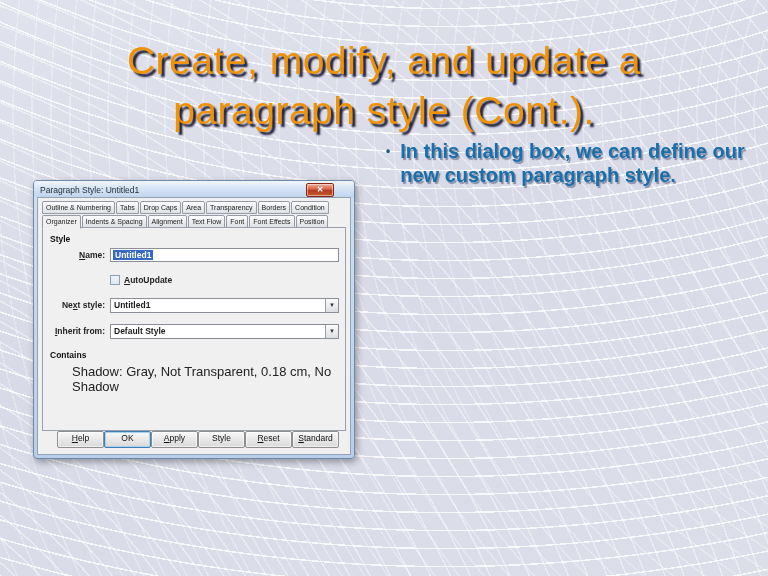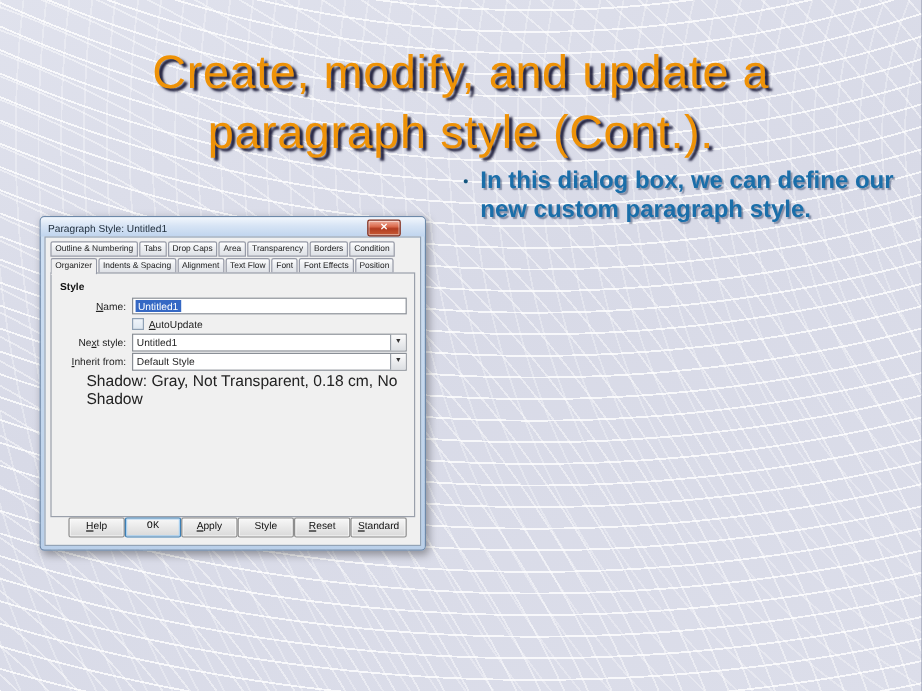--- a/index.html
+++ b/index.html
@@ -59,21 +59,21 @@
     font-size:7px; line-height:11px; padding:0 3px; color:#222;
     background:linear-gradient(#ffffff,#eef0f3 40%,#dee1e6);
     border:1px solid #969aa7; border-radius:2px 2px 0 0; }
   .tab-row1 { margin-bottom:1px; }
   .tab-row2 .tab.active { background:#f0f0f0; border-bottom:1px solid #f0f0f0;
     margin-bottom:-1px; position:relative; z-index:2; }
   .tabpage { position:relative; z-index:1; margin-top:-1px; height:194px;
     border:1px solid #9aa0ab; background:#f0f0f0; padding:4px 6px; }
 
   .group-label { font-weight:700; font-size:8.5px; margin:2px 0 4px 1px; color:#111; }
-  .form-row { display:flex; align-items:center; height:14px; margin-bottom:2px; }
+  .form-row { display:flex; align-items:center; height:14px; margin-bottom:12px;font-weight:bold; }
   .form-row label { width:56px; text-align:right; margin-right:5px; font-size:8.5px; color:#222; }
   .textfield { flex:1; height:12px; background:#fff; border:1px solid #8a8f96;
     display:flex; align-items:center; font-size:8.5px; padding:0 2px; }
   .selected-text { background:#3568c4; color:#fff; padding:0 2px; }
   .combo { flex:1; height:13px; background:#fff; border:1px solid #8a8f96;
     display:flex; align-items:stretch; font-size:8.5px; }
   .combo-value { flex:1; display:flex; align-items:center; padding:0 3px; }
   .combo-arrow { width:12px; border-left:1px solid #99a0a8;
     background:linear-gradient(#fbfbfb,#dcdfe3); display:flex; align-items:center; justify-content:center;
     font-size:6px; color:#333; }
@@ -81,21 +81,21 @@
   .checkbox { width:8px; height:8px; border:1px solid #8ea0b4;
     background:linear-gradient(#eff4fa,#dde7f1); margin-right:4px; }
   .checkbox-row label { width:auto; text-align:right; margin:0; }
   .contains-text { font-size:13px; margin:1px 0 0 23px; color:#222; }
 
   .btn-row { display:flex; justify-content:flex-end; margin:0 7px 2px; }
   .btn { width:45px; height:15px; font-size:8.5px; line-height:13px; text-align:center;
     color:#111; border:1px solid #8e8e8e; border-radius:2px;
     background:linear-gradient(#f8f8f8,#eaeaea 45%,#d9d9d9);
     box-shadow:0 0 0 1px rgba(255,255,255,.6) inset; }
-  .btn.focused { border-color:#3d7fb4; box-shadow:0 0 0 1px #a9d0f0 inset;font-family:Liberation Mono, monospace; }
+  .btn.focused { border-color:#3d7fb4; box-shadow:0 0 0 1px #a9d0f0 inset; }
   u { text-decoration:underline; }
 </style>
 </head>
 <body>
 
 <div class="slide">
   <div class="waves"></div>
 
   <h1 class="slide-title">
     <span>Create, modify, and update a</span>
@@ -158,20 +158,21 @@
 
         <div class="form-row">
           <label><u>I</u>nherit from:</label>
           <div class="combo">
             <span class="combo-value">Default Style</span>
             <span class="combo-arrow">▼</span>
           </div>
         </div>
 
 
+        <div class="group-label" style="margin-top:7px;">Contains</div>
         <div class="contains-text">Shadow: Gray, Not Transparent, 0.18 cm, No Shadow</div>
       </div>
 
       <div class="btn-row">
         <span class="btn"><u>H</u>elp</span>
         <span class="btn focused">OK</span>
         <span class="btn"><u>A</u>pply</span>
         <span class="btn">Style</span>
         <span class="btn"><u>R</u>eset</span>
         <span class="btn"><u>S</u>tandard</span>

